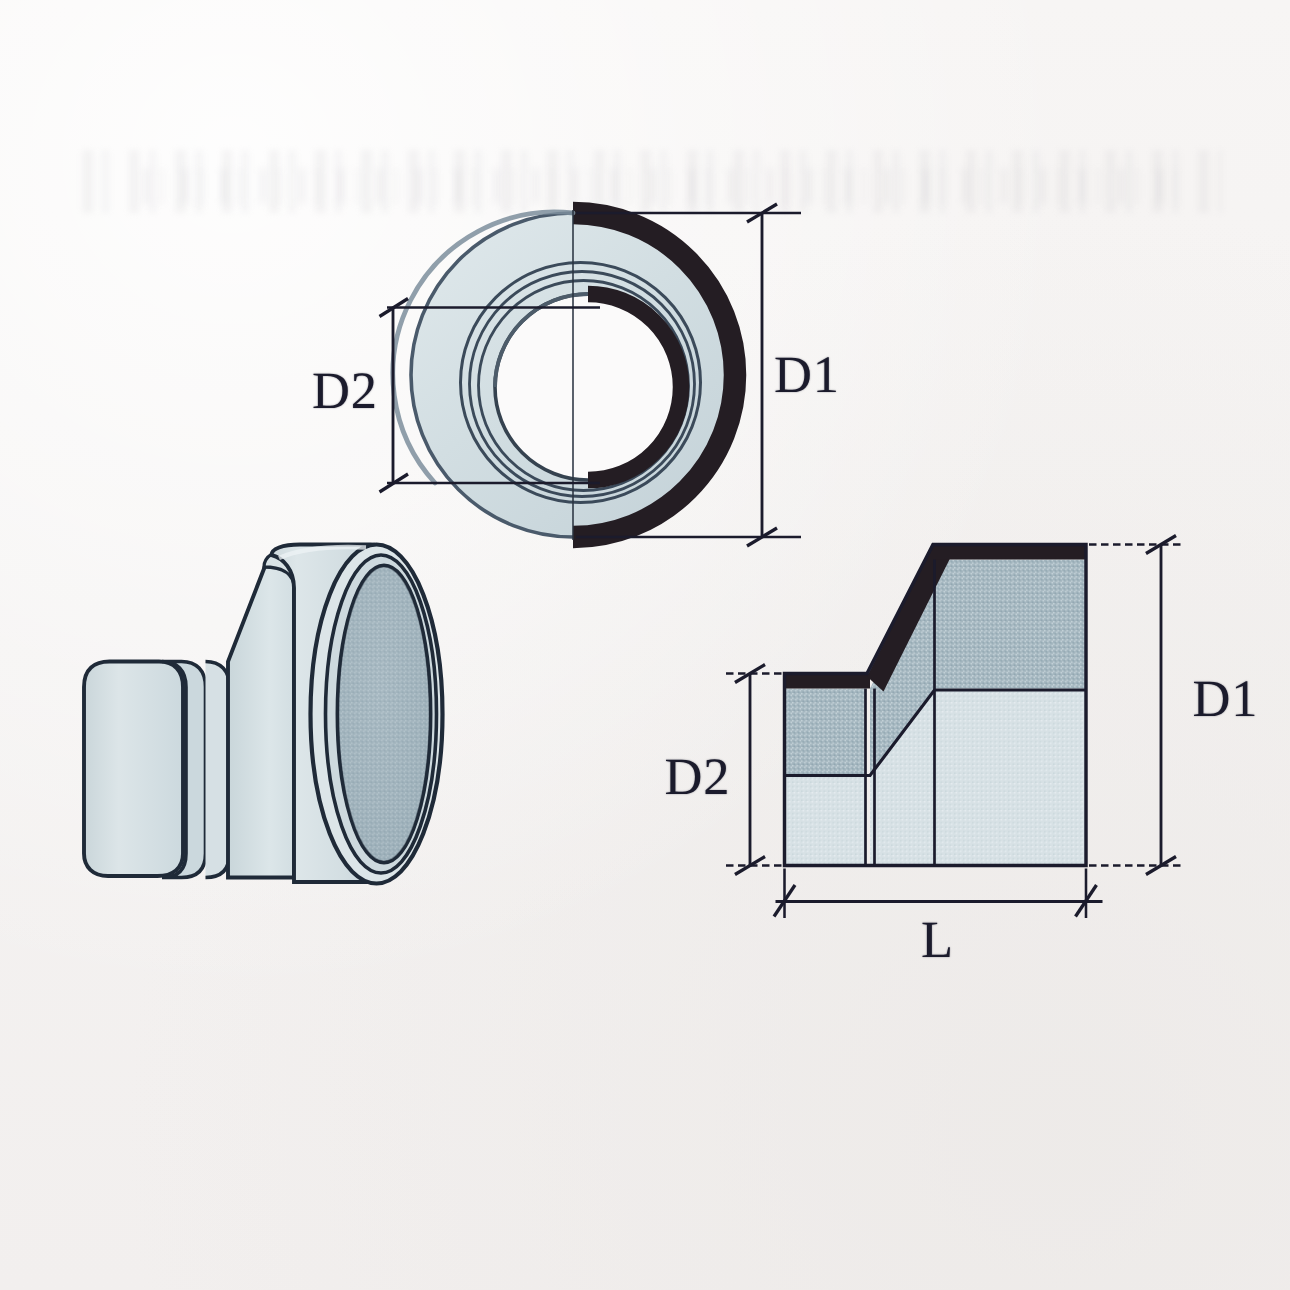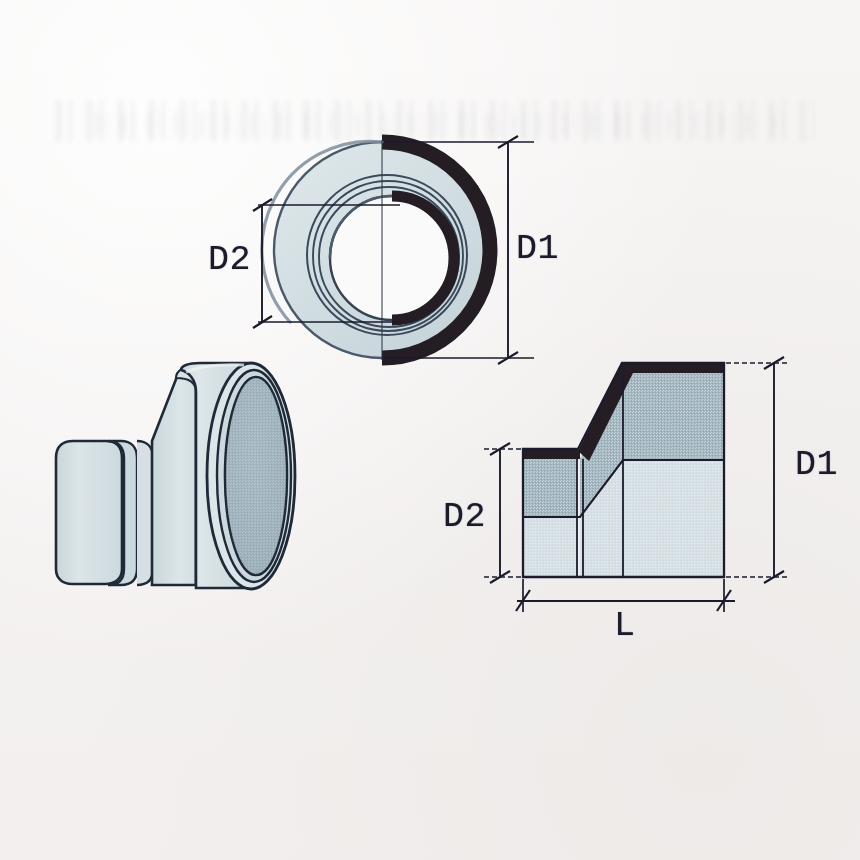--- a/index.html
+++ b/index.html
@@ -71,21 +71,21 @@
     filter: blur(2.6px);
   }
   #drawing {
     position: absolute;
     inset: 0;
     z-index: 2;
   }
   .dim-label {
     position: absolute;
     z-index: 3;
-    font-family: Liberation Mono, monospace;
+    font-family: Liberation Serif, serif;
     font-size: 35px;
     font-weight: 400;
     color: #1b1b2c;
     letter-spacing: 0.5px;
     white-space: nowrap;
     line-height: 1;
     text-shadow: 0 0 1.1px rgba(27,27,44,0.55);
   }
   #label-circle-d1 { left: 516px; top: 232px; }
   #label-circle-d2 { left: 208px; top: 243px; }

